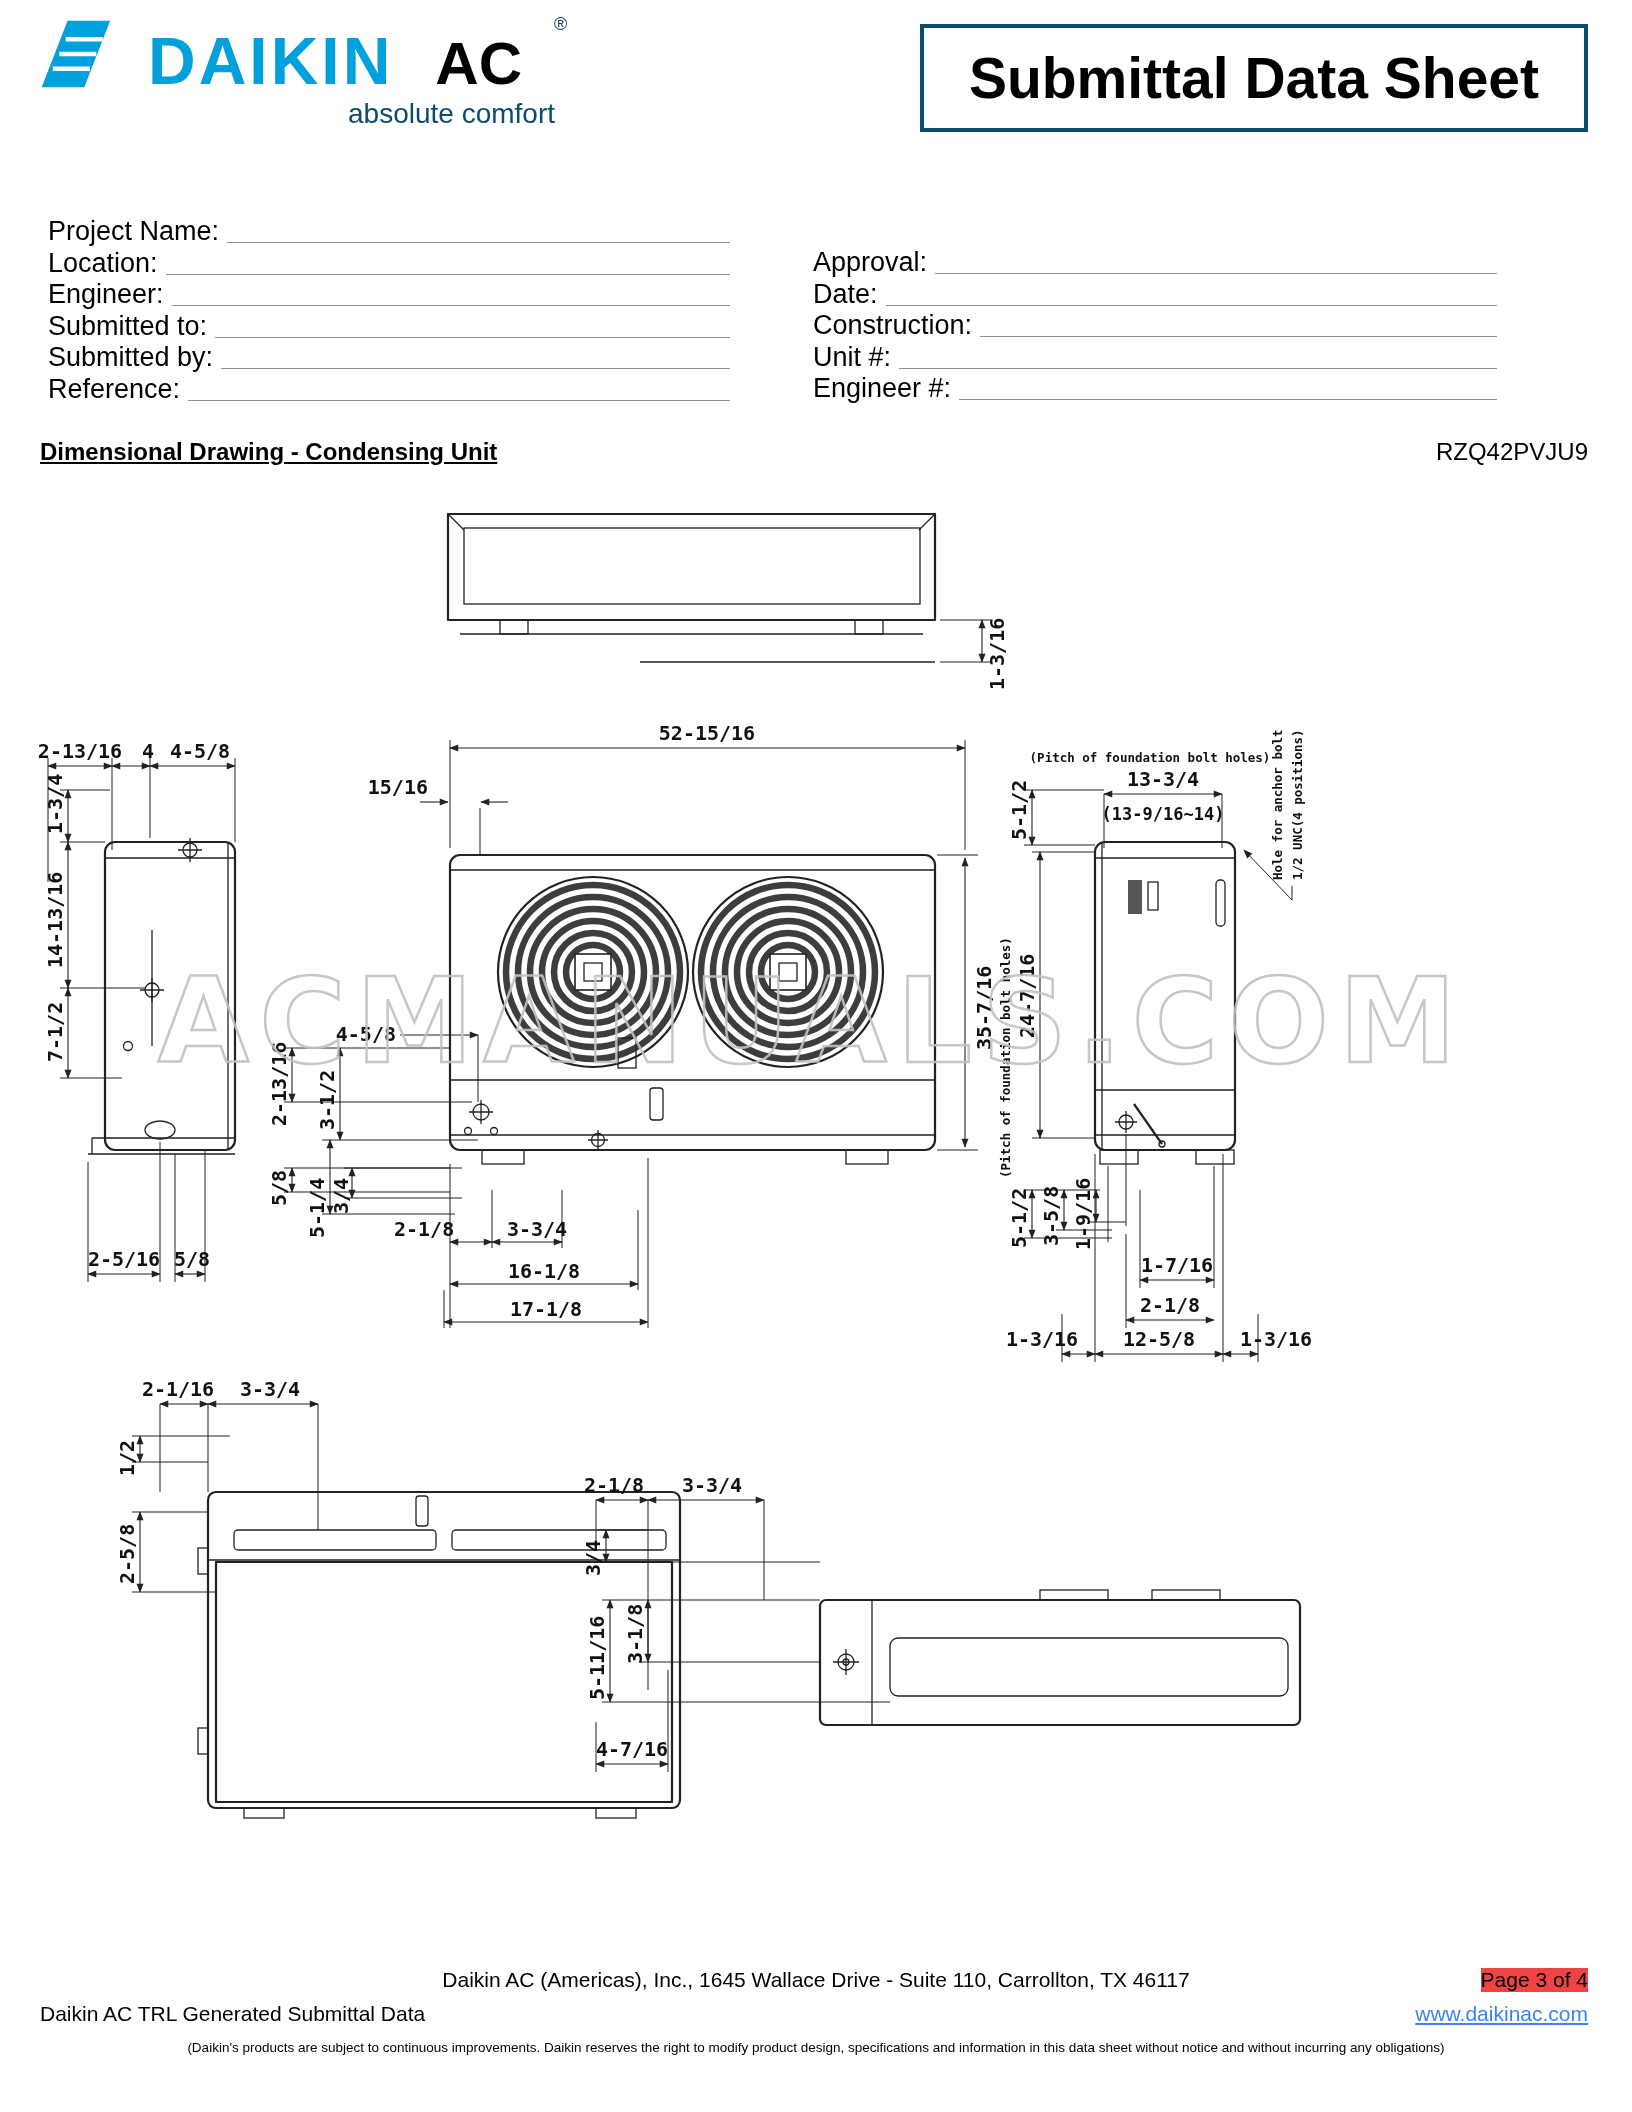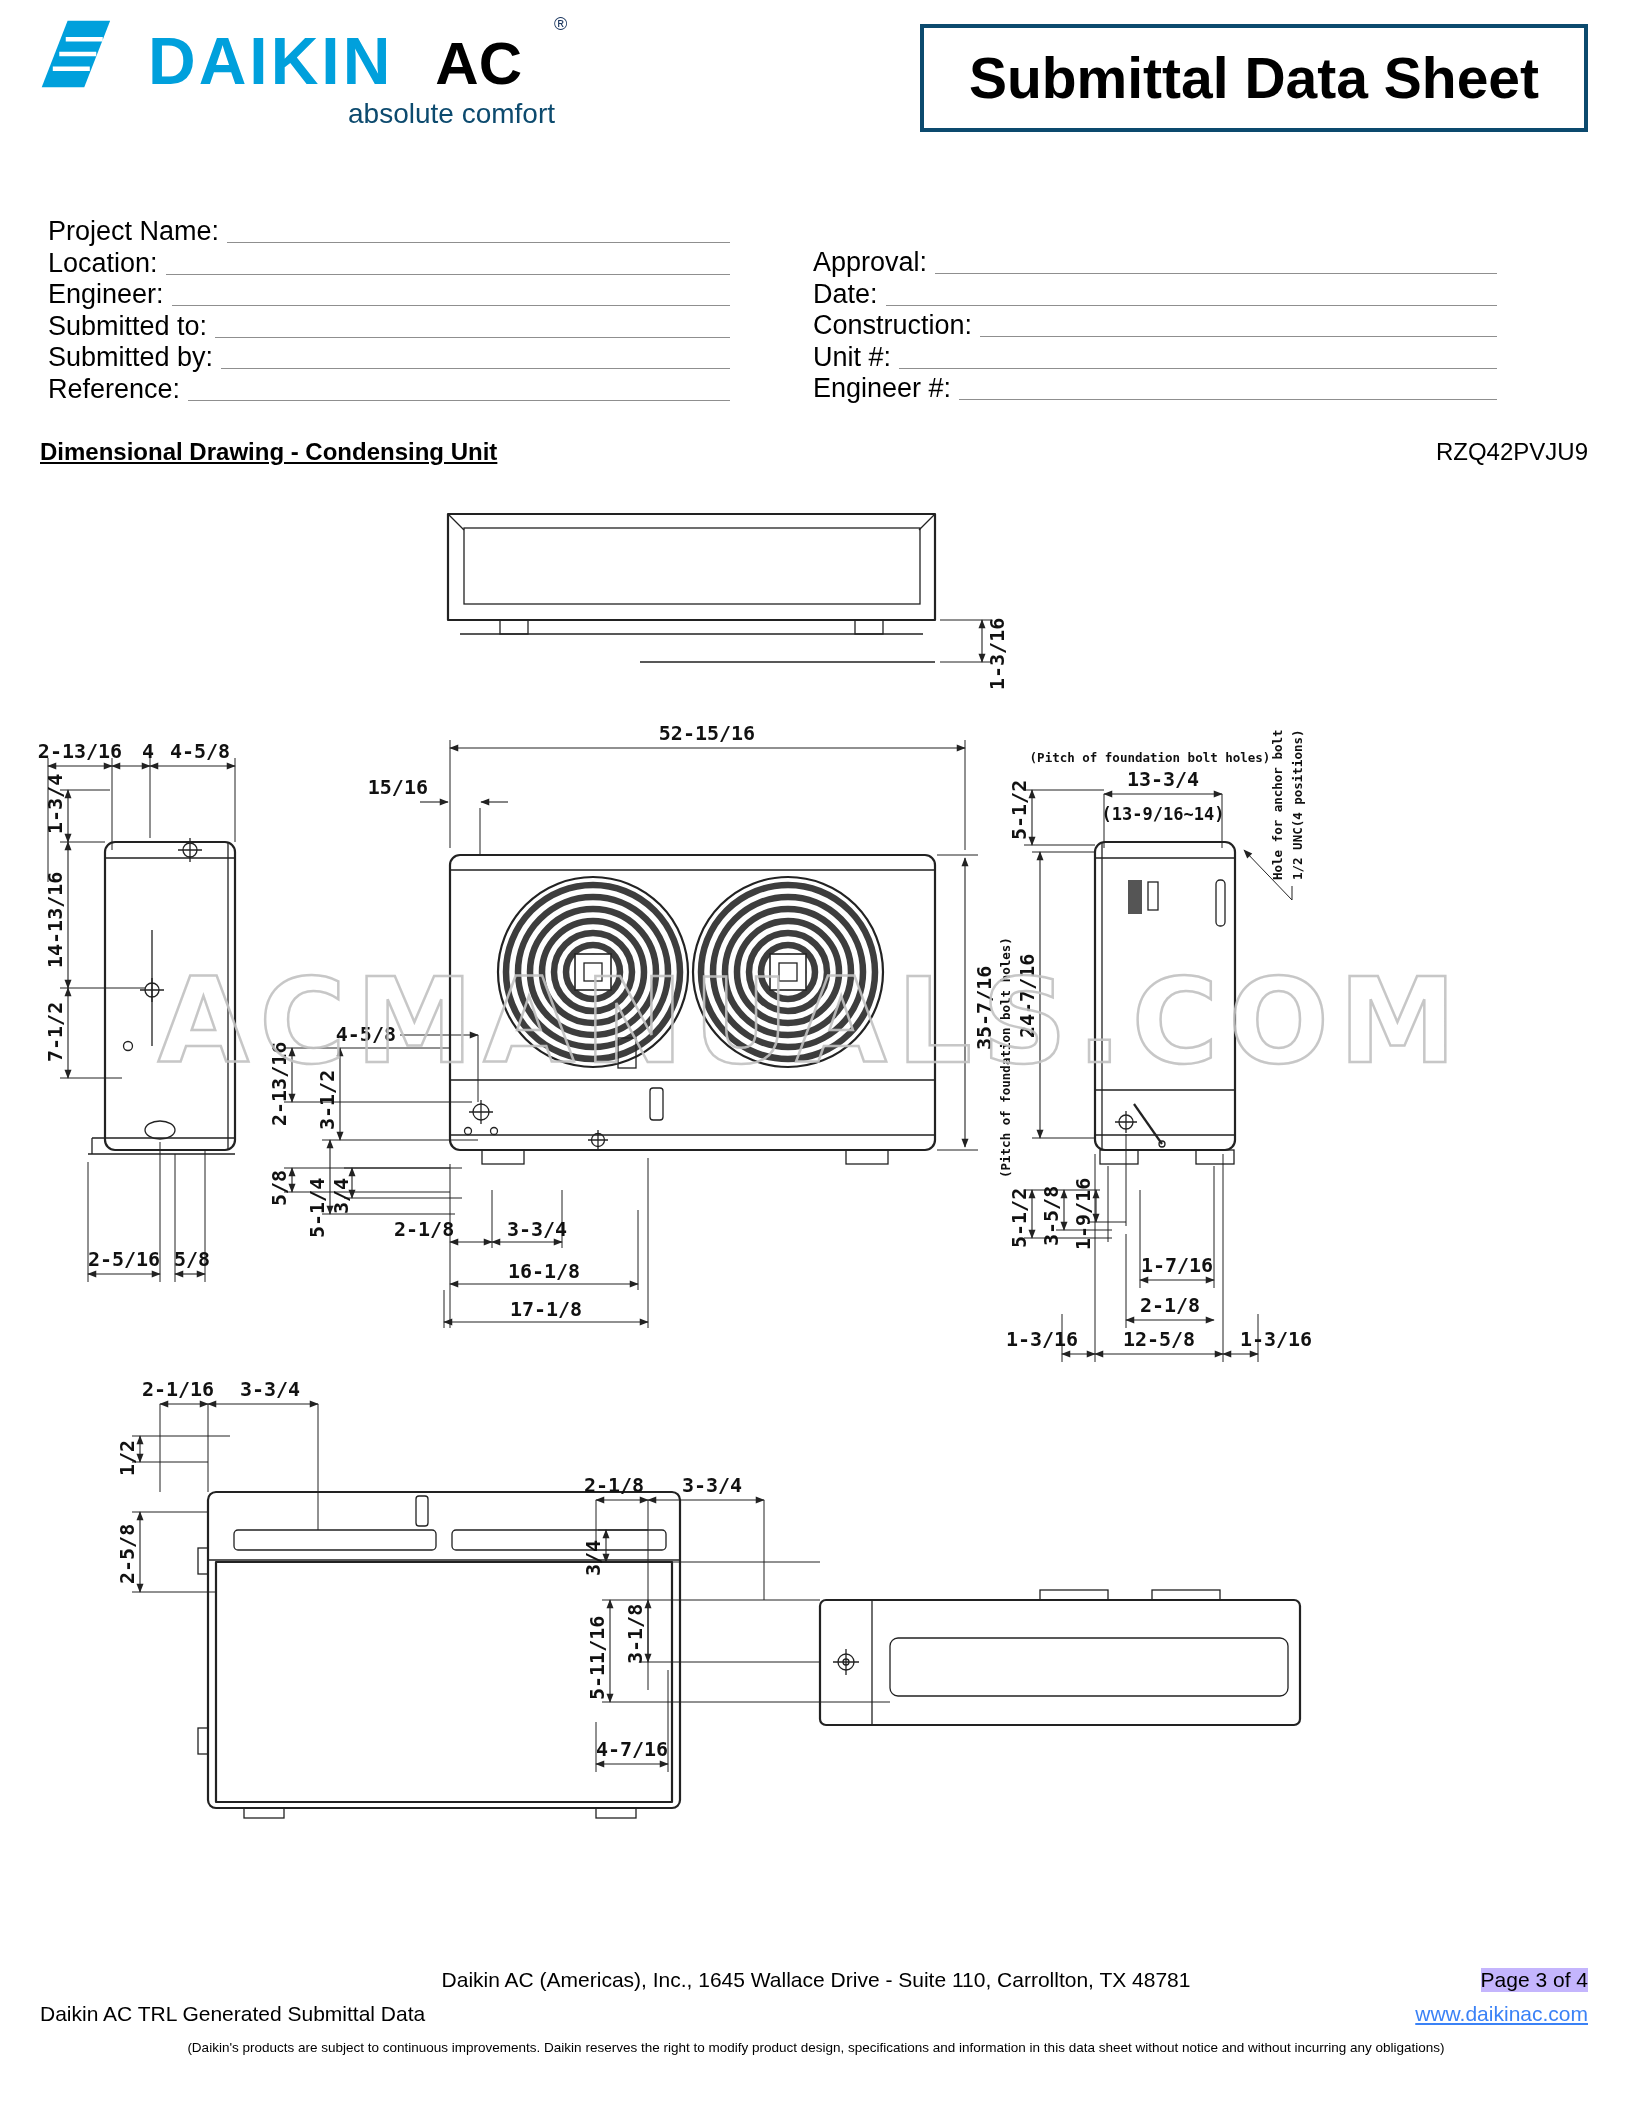--- a/index.html
+++ b/index.html
@@ -41,21 +41,21 @@
   .ext{ fill:none; stroke:#222; stroke-width:1; }
   .dl { fill:none; stroke:#222; stroke-width:1.1; }
   .fanring { fill:none; stroke:#3d3d3d; stroke-width:6.5; }
   text.d  { font-family:"DejaVu Sans Mono", monospace; font-weight:bold; font-size:20px; fill:#111; }
   text.d2 { font-family:"DejaVu Sans Mono", monospace; font-weight:bold; font-size:17px; fill:#111; }
   text.n  { font-family:"DejaVu Sans Mono", monospace; font-weight:bold; font-size:12.5px; fill:#111; }
   text.wm { font-family:"DejaVu Sans", sans-serif; font-weight:bold; font-size:118px;
             letter-spacing:10px; fill:none; stroke:#c2c2c2; stroke-width:2.5; opacity:.9; }
   
   .f1   { position:absolute; top:1968px; left:0; width:100%; text-align:center; font-size:21px; }
-  .fpage{ position:absolute; top:1968px; right:44px; font-size:21px; background:#c4b5fd; }
+  .fpage{ position:absolute; top:1968px; right:44px; font-size:21px; background:#ef4444; }
   .f2l  { position:absolute; top:2002px; left:40px; font-size:21px; }
   .f2r  { position:absolute; top:2002px; right:44px; font-size:21px; }
   .f2r a{ color:#3b82f6; text-decoration:underline; }
   .f3   { position:absolute; top:2040px; left:0; width:100%; text-align:center; font-size:13.5px; }
 </style>
 </head>
 <body>
 
 <div class="logo">
   <div class="logo-row">
@@ -386,19 +386,19 @@
     <g>
       <circle class="tl" cx="846" cy="1172" r="8"></circle>
       <path class="tl" d="M833,1172 H859 M846,1159 V1185"></path>
       <circle class="tl" cx="846" cy="1172" r="3"></circle>
     </g>
   </g>
 
   <text class="wm" x="812" y="572" text-anchor="middle">ACMANUALS.COM</text>
 </svg>
 
-<div class="f1">Daikin AC (Americas), Inc., 1645 Wallace Drive - Suite 110, Carrollton, TX 48781</div>
+<div class="f1">Daikin AC (Americas), Inc., 1645 Wallace Drive - Suite 110, Carrollton, TX 46117</div>
 <div class="fpage">Page 3 of 4</div>
 <div class="f2l">Daikin AC TRL Generated Submittal Data</div>
 <div class="f2r">
   <a href="#">www.daikinac.com</a>
 </div>
 <div class="f3">(Daikin's products are subject to continuous improvements.  Daikin reserves the right to modify product design, specifications and information in this data sheet without notice and without incurring any obligations)</div>
 
 </body></html>

